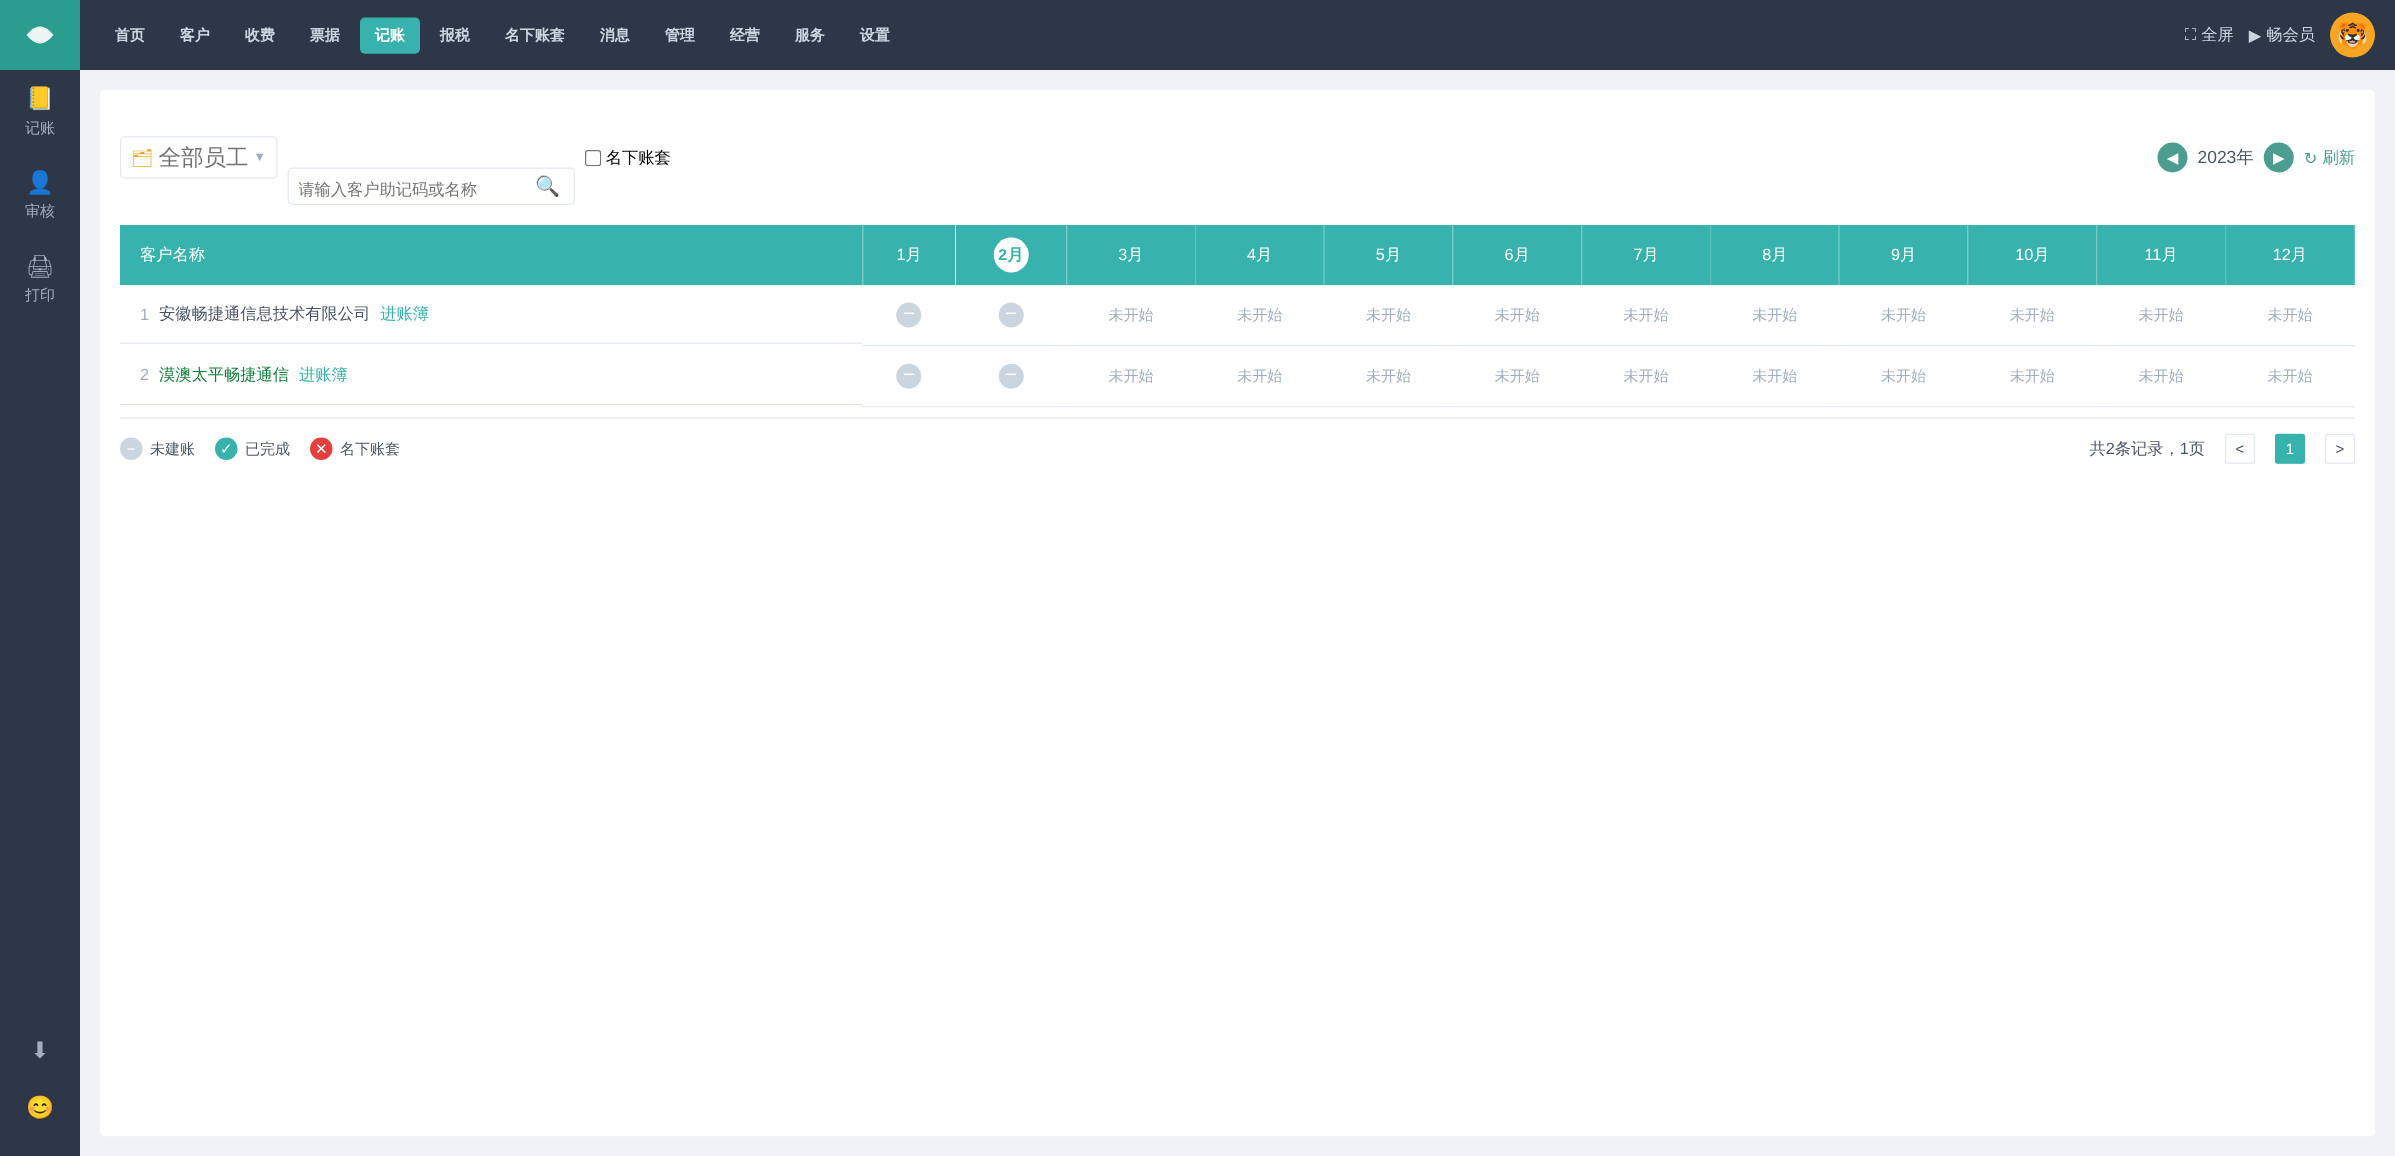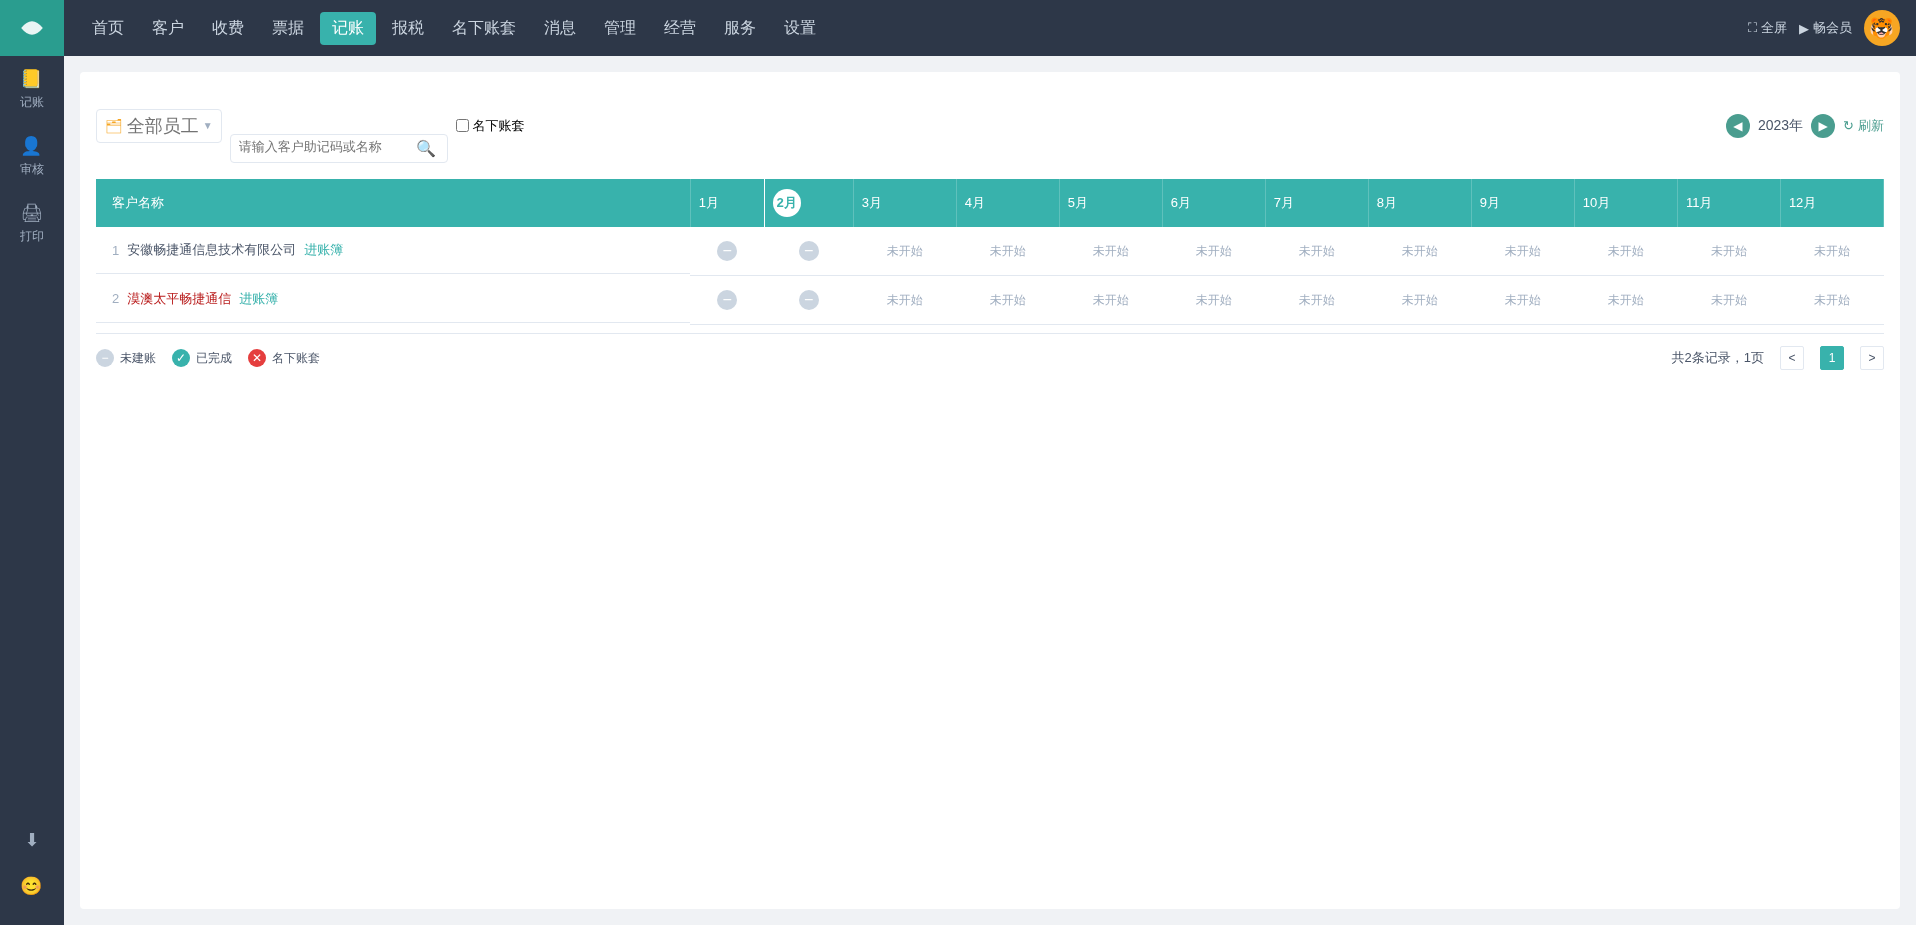--- a/index.html
+++ b/index.html
@@ -59,22 +59,23 @@
       align-items: center;
       padding: 0 16px;
       gap: 4px;
       flex-shrink: 0;
     }
     .topnav-item {
       color: #cbd5e0;
       padding: 6px 12px;
       border-radius: 4px;
       cursor: pointer;
-      font-size: 16px;
+      font-size: 12px;
       white-space: nowrap;
+      font-weight: bold;
     }
     .topnav-item.active {
       background: #38b2ac;
       color: #fff;
     }
     .topnav-right {
       margin-left: auto;
       display: flex;
       align-items: center;
       gap: 12px;
@@ -126,25 +127,25 @@
       gap: 4px;
       cursor: pointer;
       background: #fff;
       min-width: 120px;
     }
     .employee-select .es-icon { color: #f6a623; font-size: 14px; }
     .employee-select .es-text { color: #737373; font-size: 18px; flex: 1; text-align: right; }
     .employee-select .es-arrow { color: #a0aec0; font-size: 10px; }
     .search-box {
       display: flex;
-      align-items: flex-start;
+      align-items: flex-end;
       border: 1px solid #e2e8f0;
       border-radius: 4px;
       padding: 4px 8px;
-      gap: 0;
+      gap: 12px;
       background: #fff;
       min-width: 200px;
       margin-top: 46px;
     }
     .search-box input {
       border: none;
       outline: none;
       font-size: 13px;
       color: #4a5568;
       width: 100%;
@@ -197,21 +198,21 @@
     
     .data-table {
       width: 100%;
       border-collapse: collapse;
       font-size: 13px;
     }
     .data-table th {
       background: #38b2ac;
       color: #fff;
       padding: 10px 8px;
-      text-align: left;
+      text-align: center;
       font-weight: normal;
       white-space: nowrap;
       border-right: 1px solid rgba(255,255,255,0.2);
     }
     .data-table th:first-child { text-align: left; padding-left: 16px; margin-left: 36px; }
     .data-table th.active-month {
       position: relative;
       font-family: Liberation Mono, monospace;
     }
     .month-circle {
@@ -414,21 +415,21 @@
                 <td style="color: rgb(160, 174, 192); font-size: 12px;">未开始</td>
                 <td style="color: rgb(160, 174, 192); font-size: 12px;">未开始</td>
                 <td style="color: rgb(160, 174, 192); font-size: 12px;">未开始</td>
                 <td style="color: rgb(160, 174, 192); font-size: 12px;">未开始</td>
                 <td style="color: rgb(160, 174, 192); font-size: 12px;">未开始</td>
                 <td style="color: rgb(160, 174, 192); font-size: 12px;">未开始</td>
               </tr>
               <tr>
                 <td style="display: flex; align-items: center; gap: 8px;">
                   <span style="color: rgb(160, 174, 192);">2</span>
-                  <span style="color: #b91c1c;">漠澳太平畅捷通信</span>
+                  <span style="color: #15803d;">漠澳太平畅捷通信</span>
                   <a style="color: rgb(56, 178, 172); cursor: pointer; text-decoration: none;">进账簿</a>
                 </td>
                 <td><span style="display: inline-flex; align-items: center; justify-content: center; width: 20px; height: 20px; background: rgb(203, 213, 224); border-radius: 50%; color: rgb(255, 255, 255); font-size: 16px; line-height: 1;">−</span></td>
                 <td><span style="display: inline-flex; align-items: center; justify-content: center; width: 20px; height: 20px; background: rgb(203, 213, 224); border-radius: 50%; color: rgb(255, 255, 255); font-size: 16px; line-height: 1;">−</span></td>
                 <td style="color: rgb(160, 174, 192); font-size: 12px;">未开始</td>
                 <td style="color: rgb(160, 174, 192); font-size: 12px;">未开始</td>
                 <td style="color: rgb(160, 174, 192); font-size: 12px;">未开始</td>
                 <td style="color: rgb(160, 174, 192); font-size: 12px;">未开始</td>
                 <td style="color: rgb(160, 174, 192); font-size: 12px;">未开始</td>
                 <td style="color: rgb(160, 174, 192); font-size: 12px;">未开始</td>

